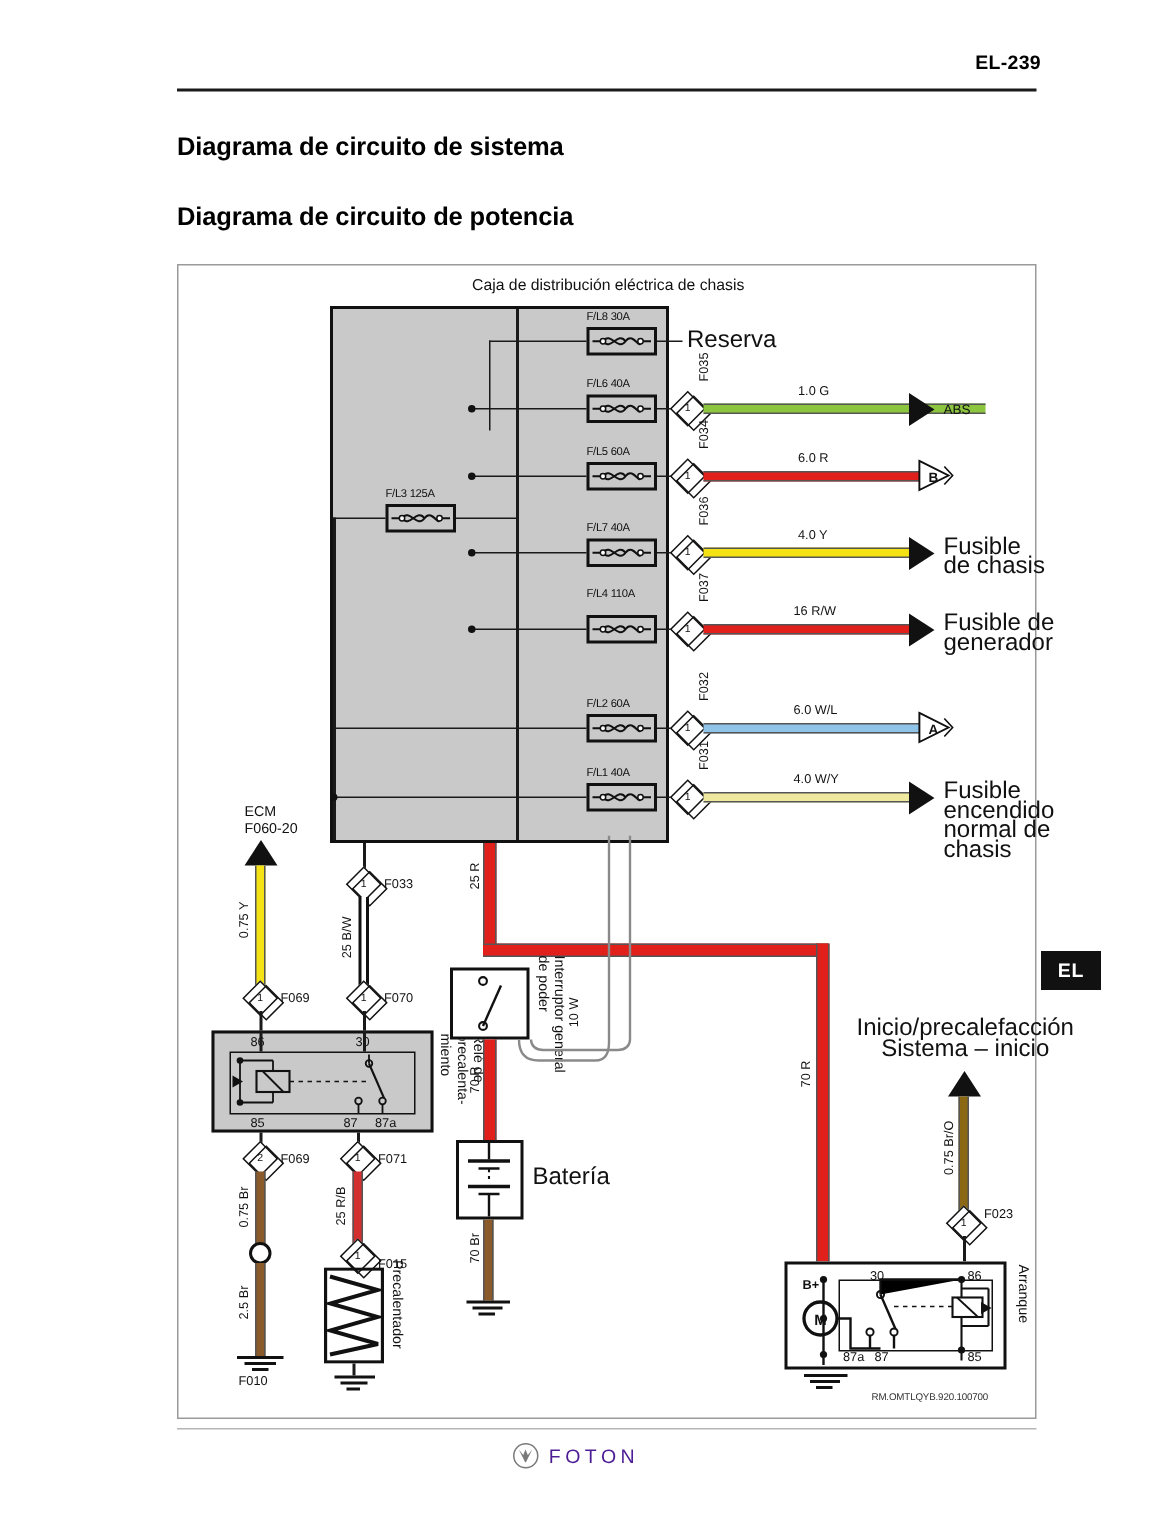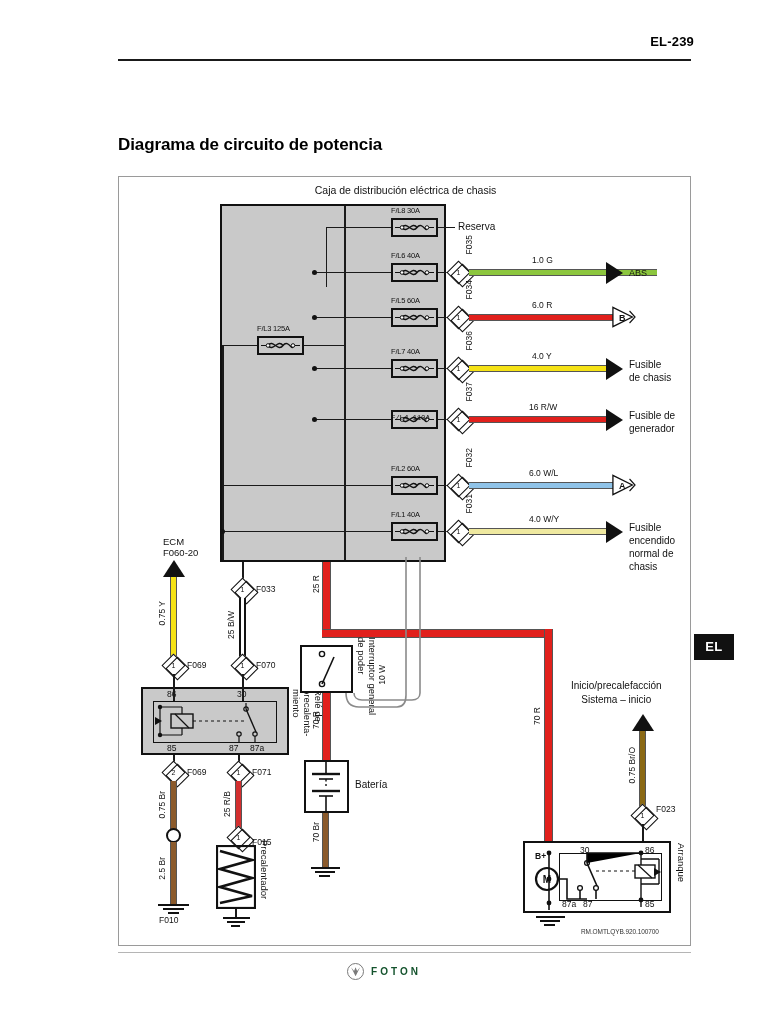--- a/index.html
+++ b/index.html
@@ -45,21 +45,21 @@
   #title-2 { left: 118px; top: 135px; }
 
   
   #frame {
     position: absolute; left: 118px; top: 176px;
     width: 573px; height: 770px;
     border: 1px solid #9a9a9a;
     background: #ffffff;
   }
   .txt { position: absolute; font-size: 8.5px; color: #111; white-space: pre; }
-  .lbl-lg { position: absolute; font-size: 10px; color: #111; white-space: pre; line-height: 13px; }
+  .lbl-lg { position: absolute; font-size: 16px; color: #111; white-space: pre; line-height: 13px; }
   .vert { writing-mode: vertical-rl; text-orientation: mixed; }
   .vert-up { writing-mode: vertical-rl; transform: rotate(180deg); }
 
   
   .hline { position: absolute; background: #1a1a1a; height: 1px; }
   .vline { position: absolute; background: #1a1a1a; width: 1px; }
 
   
   #fusebox {
     position: absolute; left: 101px; top: 27px; width: 226px; height: 358px;
@@ -160,38 +160,39 @@
     border: 1.5px solid #7a7a7a; border-radius: 50%;
     position: relative; vertical-align: middle; margin-right: 7px;
   }
   #footer-logo .mark::after {
     content: ""; position: absolute; left: 3px; top: 3px;
     width: 9px; height: 9px; background: #7a7a7a;
     clip-path: polygon(50% 100%, 0 0, 33% 42%, 50% 0, 67% 42%, 100% 0);
   }
   #footer-logo .word {
     display: inline-block; vertical-align: middle;
-    font-size: 10px; font-weight: bold; color: #14532d;
+    font-size: 13px; font-weight: normal; color: #4c1d95;
     letter-spacing: 3px;
   }
 
   #ref-code {
     position: absolute; font-size: 6.5px; color: #333; letter-spacing: -0.1px;
   }
 </style>
 </head>
 <body>
 
 <div id="page">
 
   <div id="header">
     <div id="header-page">EL-239</div>
     <div id="header-rule"></div>
   </div>
 
+  <div class="sec-title" id="title-1">Diagrama de circuito de sistema</div>
   <div class="sec-title" id="title-2">Diagrama de circuito de potencia</div>
 
   <div id="frame">
 
     <div id="fusebox-title">Caja de distribución eléctrica de chasis</div>
 
     <div id="fusebox"></div>
 
     <div class="busline" style="left:225px; top:29px; height:354px;"></div>
 
@@ -298,21 +299,21 @@
 
     <div class="fuse" style="left:272px; top:233px;">
       <svg width="43" height="15" viewBox="0 0 43 15" style="display:block;">
         <path d="M2 7.5 L9 7.5 M34 7.5 L41 7.5" stroke="#111" stroke-width="1.2" fill="none"></path>
         <path d="M9 7.5 C 14 0.5, 19 14.5, 24 7.5 C 29 0.5, 34 14.5, 34 7.5" stroke="#111" stroke-width="1.4" fill="none"></path>
         <path d="M9 7.5 C 14 14.5, 19 0.5, 24 7.5" stroke="#111" stroke-width="1.4" fill="none"></path>
         <circle cx="9" cy="7.5" r="1.8" fill="#fff" stroke="#111" stroke-width="1"></circle>
         <circle cx="34" cy="7.5" r="1.8" fill="#fff" stroke="#111" stroke-width="1"></circle>
       </svg>
     </div>
-    <div class="fuse-label" style="left:272px; top:237px;font-family:Liberation Mono, monospace;">F/L4 110A</div>
+    <div class="fuse-label" style="left:272px; top:214px;">F/L4 110A</div>
     <div class="hline" style="left:195px; top:242px; width:77px;"></div>
     <div class="dot" style="left:193px; top:240px;"></div>
     <div class="hline" style="left:319px; top:242px; width:14px;"></div>
     <div class="diamond" style="left:331px; top:234px;"></div>
     <div class="diamond-shadow" style="left:335px; top:237px;"></div>
     <div class="diamond-num" style="left:331px; top:234px;">1</div>
     <div class="txt vert-up" style="left:345px; top:205px;">F037</div>
     <div class="wire" style="left:350px; top:239px; width:138px; background:#E1201C;"></div>
     <div class="txt" style="left:410px; top:225px;">16 R/W</div>
     <div class="tri-r" style="left:487px; top:232px;"></div>

